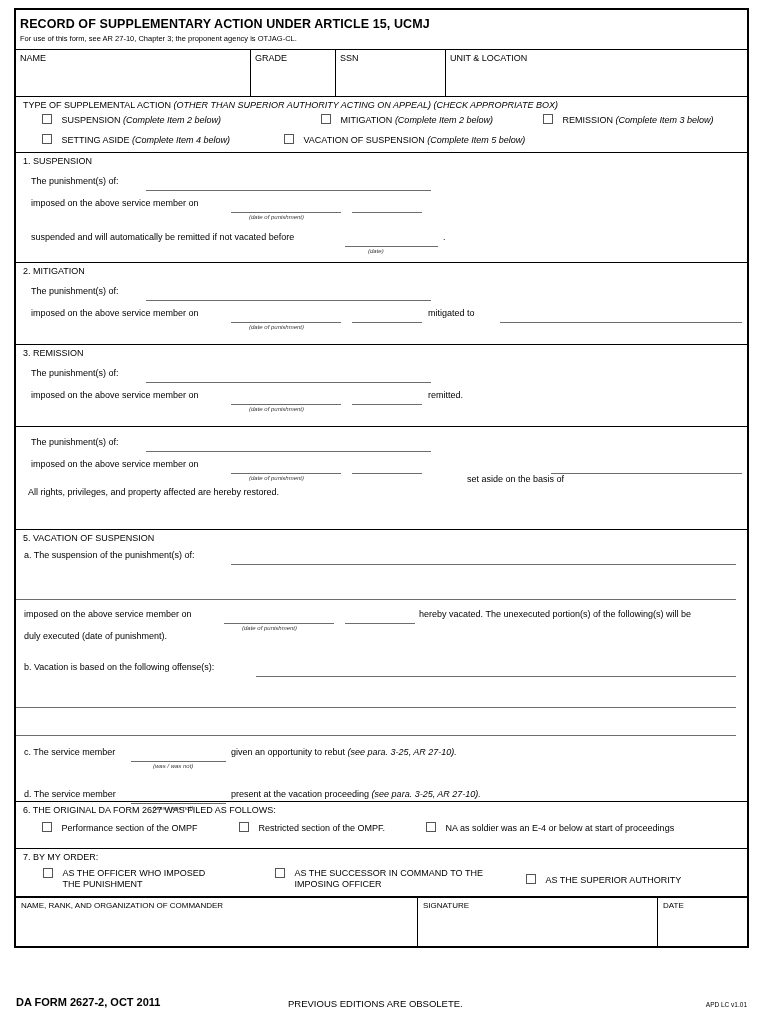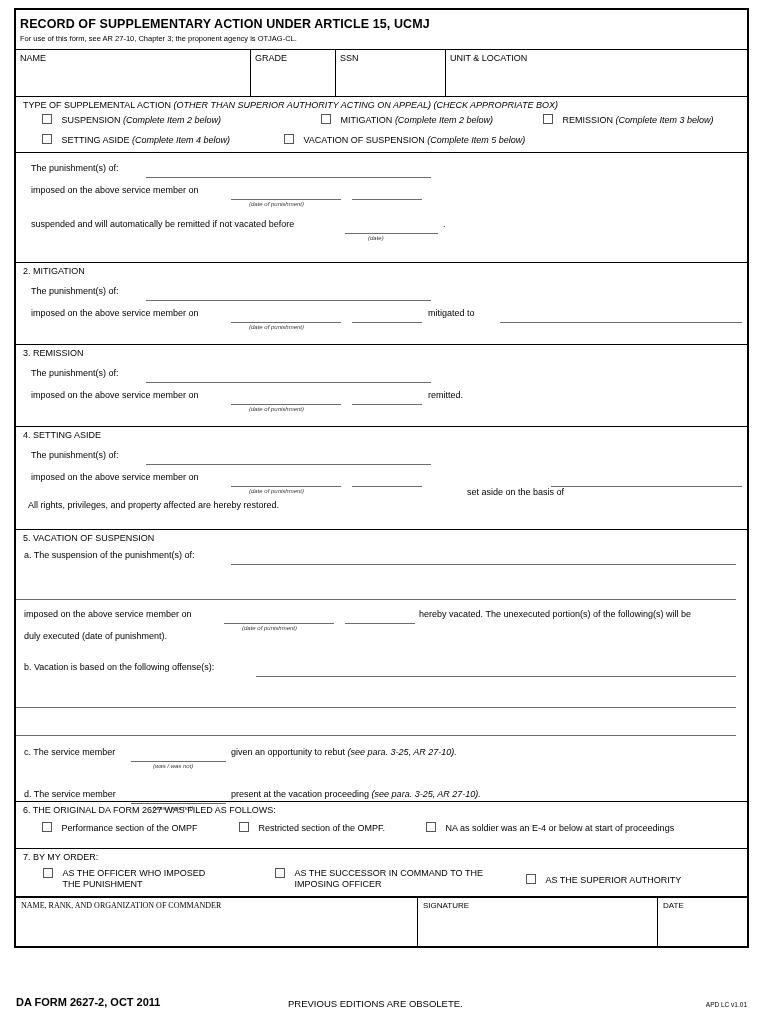--- a/index.html
+++ b/index.html
@@ -145,21 +145,21 @@
     display: flex;
     height: 48px;
     border-top: 1.5px solid #000;
   }
   .cmd-cell {
     padding: 3px 0 0 5px;
     font-size: 8px;
     box-sizing: border-box;
   }
   .cmd-cell + .cmd-cell { border-left: 1px solid #000; }
-  .cmd-name { width: 401px; font-family: Liberation Serif, serif; }
+  .cmd-name { width: 401px; }
   .cmd-sign { width: 240px; }
   .cmd-date { flex: 1; }
 
   
   .footer {
     position: absolute;
     left: 14px;
     top: 996px;
     width: 735px;
     height: 20px;
@@ -240,20 +240,21 @@
         </span>
         <span class="cb-item" style="left:268px;top:2px;">
           <span class="cb"></span>
           <span class="lbl">VACATION OF SUSPENSION</span>
           <span class="ital">(Complete Item 5 below)</span>
         </span>
       </div>
     </div>
 
     <div class="section" style="height:110px;">
+      <div class="sec-head">1.  SUSPENSION</div>
       <div class="sec-body" style="height:86px;">
         <div class="line-row" style="height:30px;">
           <span class="txt" style="left:8px;top:10px;">The punishment(s) of:</span>
           <span class="rule" style="left:123px;top:24px;width:285px;"></span>
         </div>
         <div class="line-row" style="height:32px;">
           <span class="txt" style="left:8px;top:2px;">imposed on the above service member on</span>
           <span class="rule" style="left:208px;top:16px;width:110px;"></span>
           <span class="hint" style="left:226px;top:18px;">(date of punishment)</span>
           <span class="rule" style="left:329px;top:16px;width:70px;"></span>
@@ -296,21 +297,20 @@
           <span class="txt" style="left:8px;top:2px;">imposed on the above service member on</span>
           <span class="rule" style="left:208px;top:16px;width:110px;"></span>
           <span class="hint" style="left:226px;top:18px;">(date of punishment)</span>
           <span class="rule" style="left:329px;top:16px;width:70px;"></span>
           <span class="txt" style="left:405px;top:2px;">remitted.</span>
         </div>
       </div>
     </div>
 
     <div class="section" style="height:103px;">
-      <div class="sec-head">4.  SETTING ASIDE</div>
       <div class="sec-body" style="height:79px;">
         <div class="line-row" style="height:30px;">
           <span class="txt" style="left:8px;top:10px;">The punishment(s) of:</span>
           <span class="rule" style="left:123px;top:24px;width:285px;"></span>
         </div>
         <div class="line-row" style="height:28px;">
           <span class="txt" style="left:8px;top:2px;">imposed on the above service member on</span>
           <span class="rule" style="left:208px;top:16px;width:110px;"></span>
           <span class="hint" style="left:226px;top:18px;">(date of punishment)</span>
           <span class="rule" style="left:329px;top:16px;width:70px;"></span>

